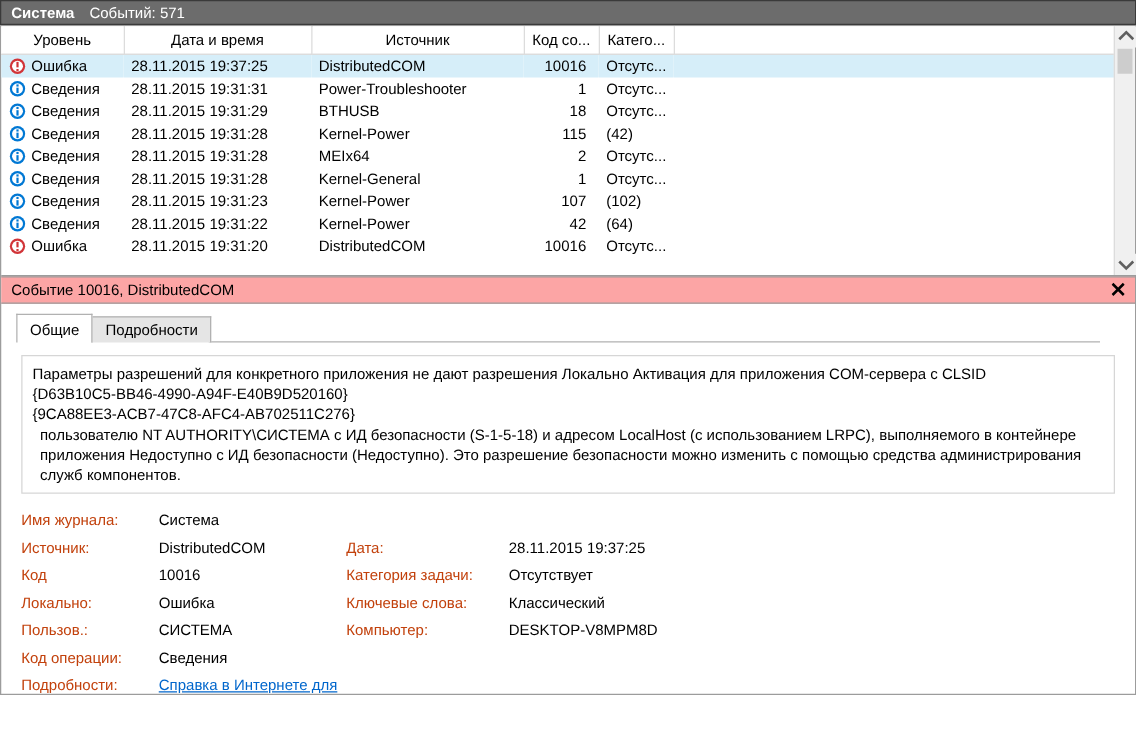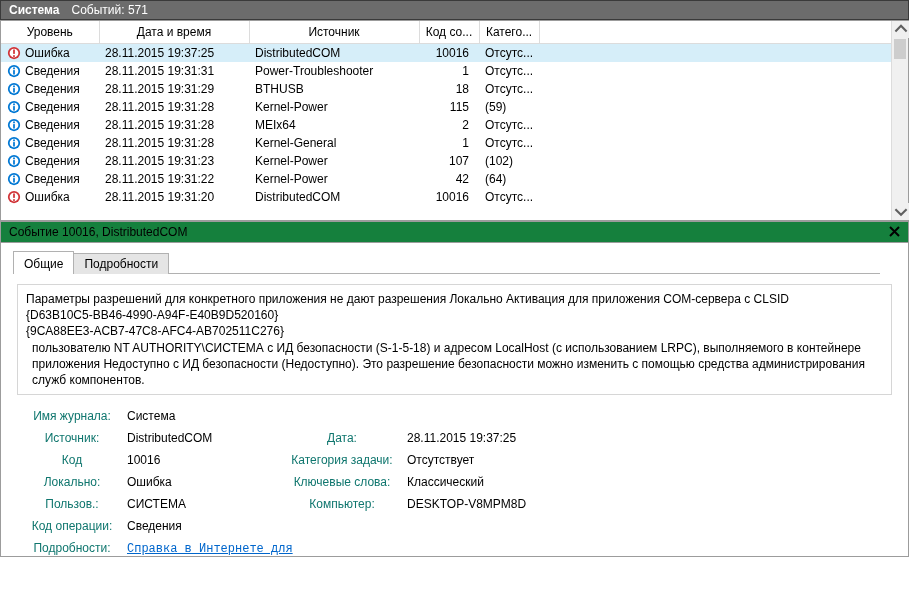--- a/index.html
+++ b/index.html
@@ -63,21 +63,21 @@
     cursor: default;
   }
   .scroll-thumb {
     position: absolute;
     left: 2px; right: 2px;
     top: 18px; height: 20px;
     background: #cdcdcd;
   }
 
   .details-header {
-    background: #15803d;
+    background: #fca5a5;
     border-top: 1px solid #9c9c9c;
     border-bottom: 1px solid #9c9c9c;
     height: 22px;
     display: flex; align-items: center;
     font-size: 12px;
     padding: 0 8px;
     justify-content: space-between;
   }
   .close-btn { font-weight: 700; cursor: default; font-size: 13px; }
 
@@ -114,22 +114,22 @@
   }
   .desc-box .indent { padding-left: 6px; }
 
   .props {
     display: grid;
     grid-template-columns: 110px 150px 130px 1fr;
     row-gap: 8px;
     font-size: 12px;
     align-items: baseline;
   }
-  .props .lbl { color: #0f766e; text-align: center; }
-  .link { color: #0066cc; text-decoration: underline; font-family: Liberation Mono, monospace; }
+  .props .lbl { color: #c2410c; }
+  .link { color: #0066cc; text-decoration: underline; }
 </style>
 </head>
 <body>
 
 <div class="titlebar">
   <span class="bold">Система</span>
   <span>
     <span>Событий:</span>
     <span>571</span>
   </span>
@@ -211,21 +211,21 @@
                   <circle cx="8" cy="8" r="5" fill="#fff"></circle>
                   <rect x="7" y="7" width="2" height="5" fill="#0078d4"></rect>
                   <rect x="7" y="4" width="2" height="2" fill="#0078d4"></rect>
                 </svg>
                 <span>Сведения</span>
               </div>
             </td>
             <td class="col-date">28.11.2015 19:31:28</td>
             <td class="col-source">Kernel-Power</td>
             <td class="col-code">115</td>
-            <td class="col-cat">(59)</td>
+            <td class="col-cat">(42)</td>
             <td></td>
           </tr>
           <tr>
             <td class="col-level">
               <div class="level-cell">
                 <svg class="icn" viewBox="0 0 16 16">
                   <circle cx="8" cy="8" r="7" fill="#0078d4"></circle>
                   <circle cx="8" cy="8" r="5" fill="#fff"></circle>
                   <rect x="7" y="7" width="2" height="5" fill="#0078d4"></rect>
                   <rect x="7" y="4" width="2" height="2" fill="#0078d4"></rect>

